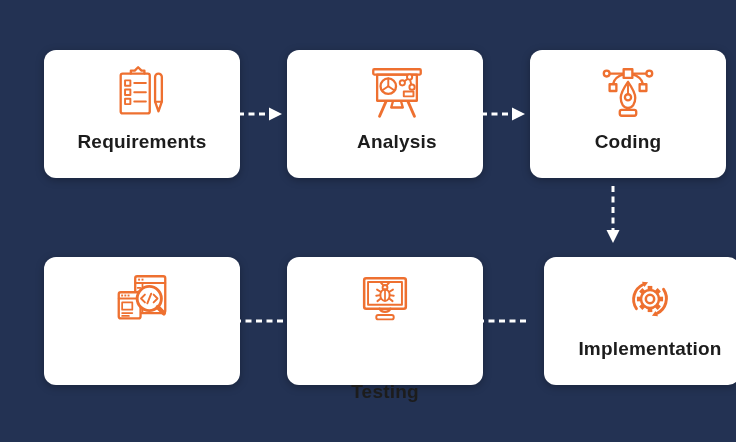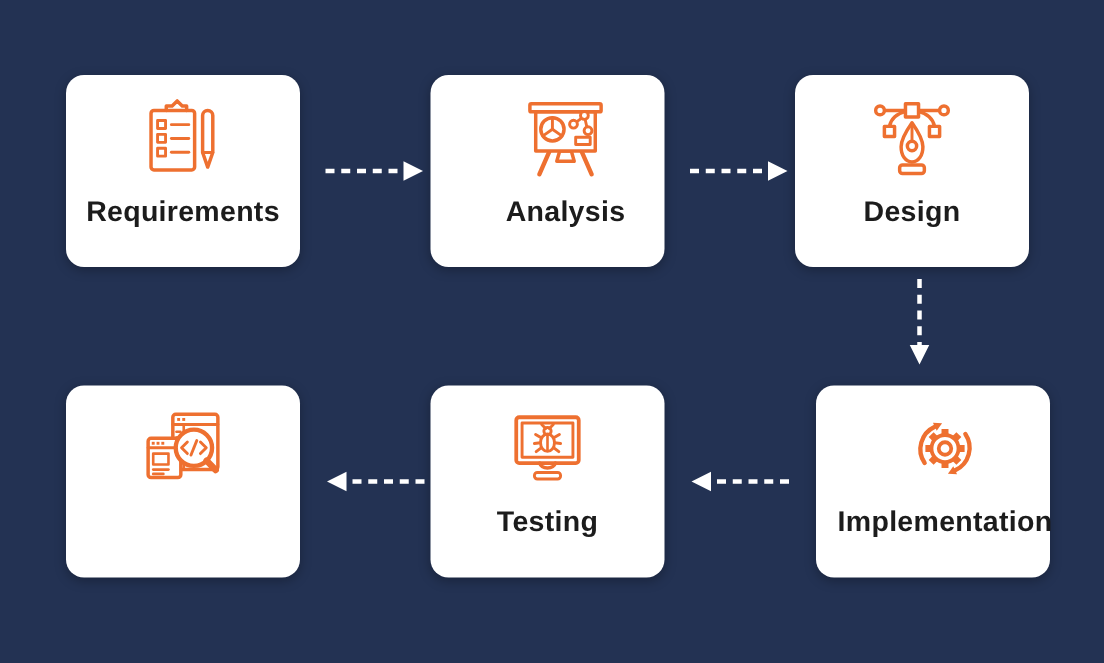--- a/index.html
+++ b/index.html
@@ -6,21 +6,21 @@
   html,body { width:736px; height:442px; }
   body {
     background:#233253;
     font-family:"Liberation Sans", sans-serif;
     position:relative;
     overflow:hidden;
   }
   .stage { position:absolute; inset:0; }
   .card {
     position:absolute;
-    width:156px; height:128px;
+    width:196px; height:128px;
     background:#ffffff;
     border-radius:12px;
     box-shadow:0 2px 8px rgba(0,0,0,.28);
     display:flex; flex-direction:column; align-items:center;
     padding-top:11px;
   }
   .icon { width:62px; height:62px; flex:0 0 auto; }
   .label {
     margin-top:8px;
     font-size:19px; font-weight:bold; color:#1c1c1c;
@@ -91,21 +91,21 @@
         <line class="med" x1="32" y1="24.5" x2="32" y2="34"></line>
         <circle class="icw" cx="32" cy="37.5" r="3.2"></circle>
         <rect x="23.5" y="50.5" width="17" height="6" rx="2"></rect>
         <circle class="icw" cx="10" cy="13" r="3"></circle>
         <circle class="icw" cx="54" cy="13" r="3"></circle>
         <rect class="icw" x="27.5" y="8.5" width="9" height="9"></rect>
         <rect class="icw" x="13" y="24" width="7" height="7"></rect>
         <rect class="icw" x="44" y="24" width="7" height="7"></rect>
       </g>
     </svg>
-    <div class="label">Design</div>
+    <div class="label">Coding</div>
   </div>
 
   <div class="card" style="left:44px; top:257px;">
     <svg class="icon" viewBox="0 0 64 64">
       <g class="ic">
         <rect x="25" y="8.5" width="31" height="38" rx="2"></rect>
         <line class="med" x1="25" y1="15.5" x2="56" y2="15.5"></line>
         <rect class="icf" x="28" y="11" width="2" height="2"></rect>
         <rect class="icf" x="31.5" y="11" width="2" height="2"></rect>
         <line class="thin" x1="32.5" y1="15.5" x2="32.5" y2="46.5"></line>
@@ -122,21 +122,21 @@
         <line class="thin" x1="11.5" y1="49.5" x2="18.5" y2="49.5"></line>
         <circle class="icw" cx="39.5" cy="31.5" r="12.5" stroke-width="3"></circle>
         <line x1="48.3" y1="40.4" x2="54.5" y2="46.8" stroke-width="4.5"></line>
         <path class="med" d="M35 27.5 L31 31.5 L35 35.5"></path>
         <path class="med" d="M44 27.5 L48 31.5 L44 35.5"></path>
         <line class="med" x1="37.5" y1="36.5" x2="41.5" y2="26.5"></line>
       </g>
     </svg>
   </div>
 
-  <div class="card" style="left:287px; top:257px;">
+  <div class="card" style="left:287px; top:257px;gap:43px;">
     <svg class="icon" viewBox="0 0 64 64">
       <g class="ic">
         <rect x="10.5" y="10.5" width="43" height="31.5" rx="2" stroke-width="2.6"></rect>
         <rect class="med" x="14.5" y="14.5" width="35" height="23.5"></rect>
         <path d="M26.5 42 C28 46.5 36 46.5 37.5 42"></path>
         <rect class="med" x="23" y="48.5" width="18" height="4.5" rx="2"></rect>
         <ellipse class="med" cx="32" cy="28" rx="4.8" ry="6"></ellipse>
         <circle class="med" cx="32" cy="20" r="2.5"></circle>
         <line class="thin" x1="32" y1="23" x2="32" y2="33"></line>
         <line class="med" x1="30.7" y1="18.2" x2="28" y2="15.5"></line>

